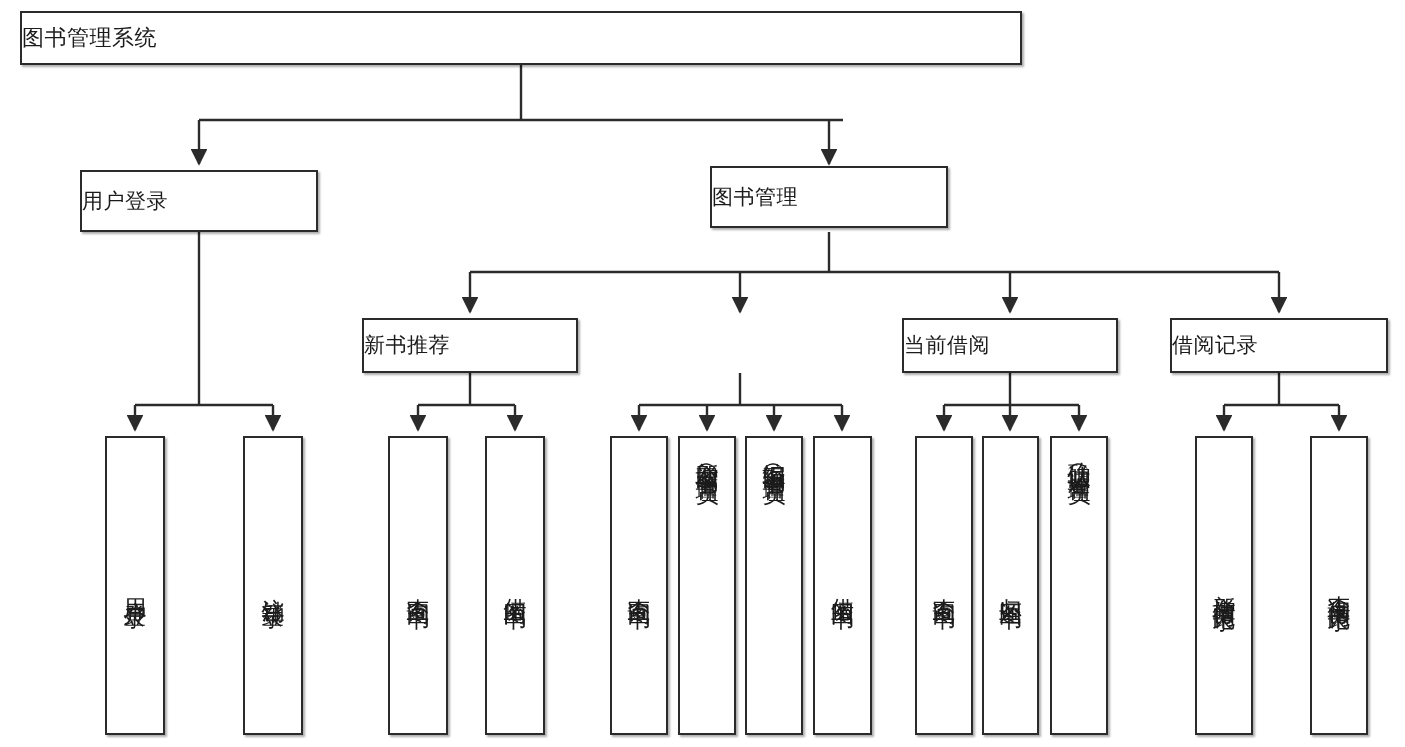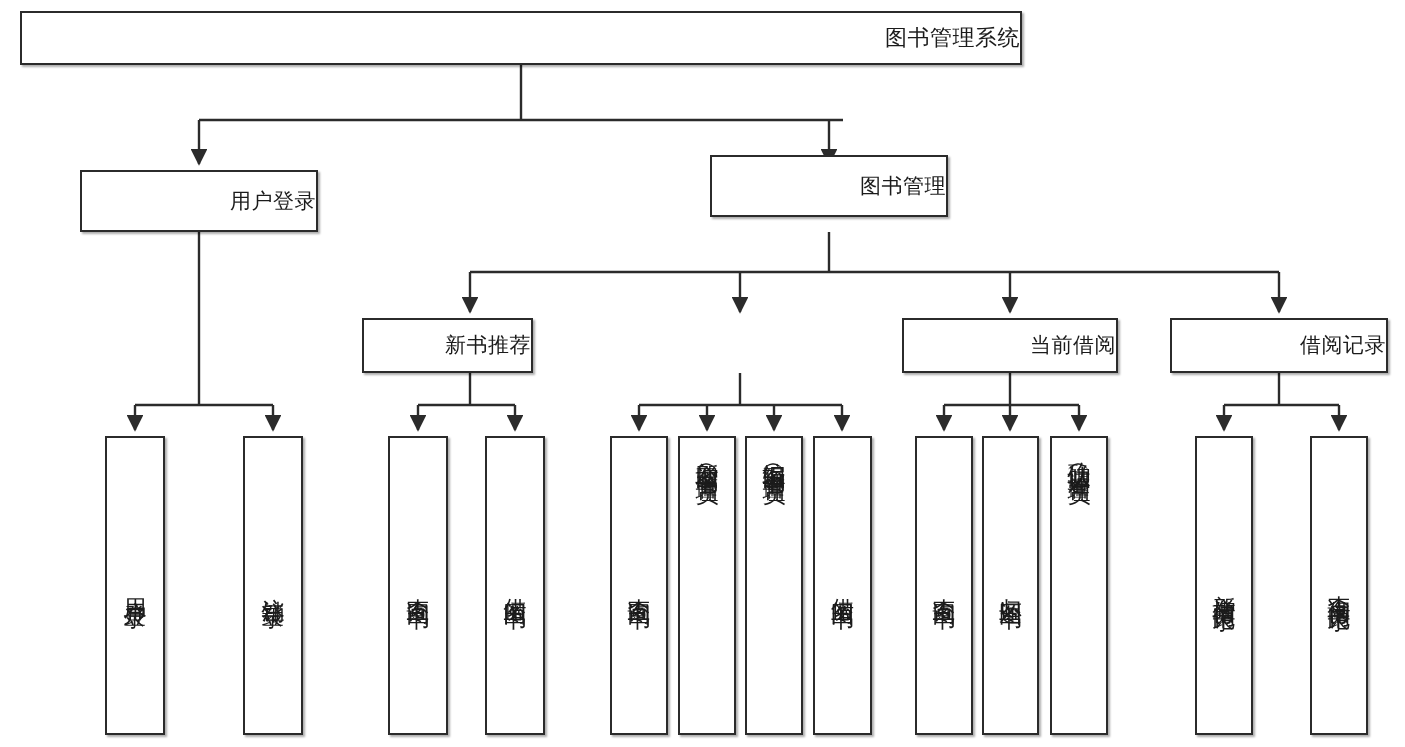--- a/index.html
+++ b/index.html
@@ -27,21 +27,21 @@
     pointer-events: none;
   }
   .node {
     position: absolute;
     box-sizing: border-box;
     background: #ffffff;
     border: 2px solid #2b2b2b;
     box-shadow: 2px 2px 2px rgba(0,0,0,0.32);
     display: flex;
     align-items: center;
-    justify-content: flex-end;
+    justify-content: flex-start;
     color: #1b1b1b;
     z-index: 3;
   }
   .node .lbl {
     display: block;
     text-align: center;
     line-height: 1.16;
     white-space: nowrap;
   }
   
@@ -135,25 +135,25 @@
     </g>
   </svg>
 
   <div class="node horiz root" style="left:20px;top:11px;width:1002px;height:54px;">
     <span class="lbl">图书管理系统</span>
   </div>
 
   <div class="node horiz" style="left:80px;top:170px;width:238px;height:62px;">
     <span class="lbl">用户登录</span>
   </div>
-  <div class="node horiz" style="left:710px;top:155px;width:238px;height:62px;">
+  <div class="node horiz" style="left:710px;top:166px;width:238px;height:62px;">
     <span class="lbl">图书管理</span>
   </div>
 
-  <div class="node horiz" style="left:362px;top:318px;width:171px;height:55px;">
+  <div class="node horiz" style="left:362px;top:318px;width:216px;height:55px;">
     <span class="lbl">新书推荐</span>
   </div>
   <div class="node horiz" style="left:902px;top:318px;width:216px;height:55px;">
     <span class="lbl">当前借阅</span>
   </div>
   <div class="node horiz" style="left:1170px;top:318px;width:218px;height:55px;">
     <span class="lbl">借阅记录</span>
   </div>
 
   <div class="node vert" style="left:105px;top:436px;width:60px;height:299px;">

